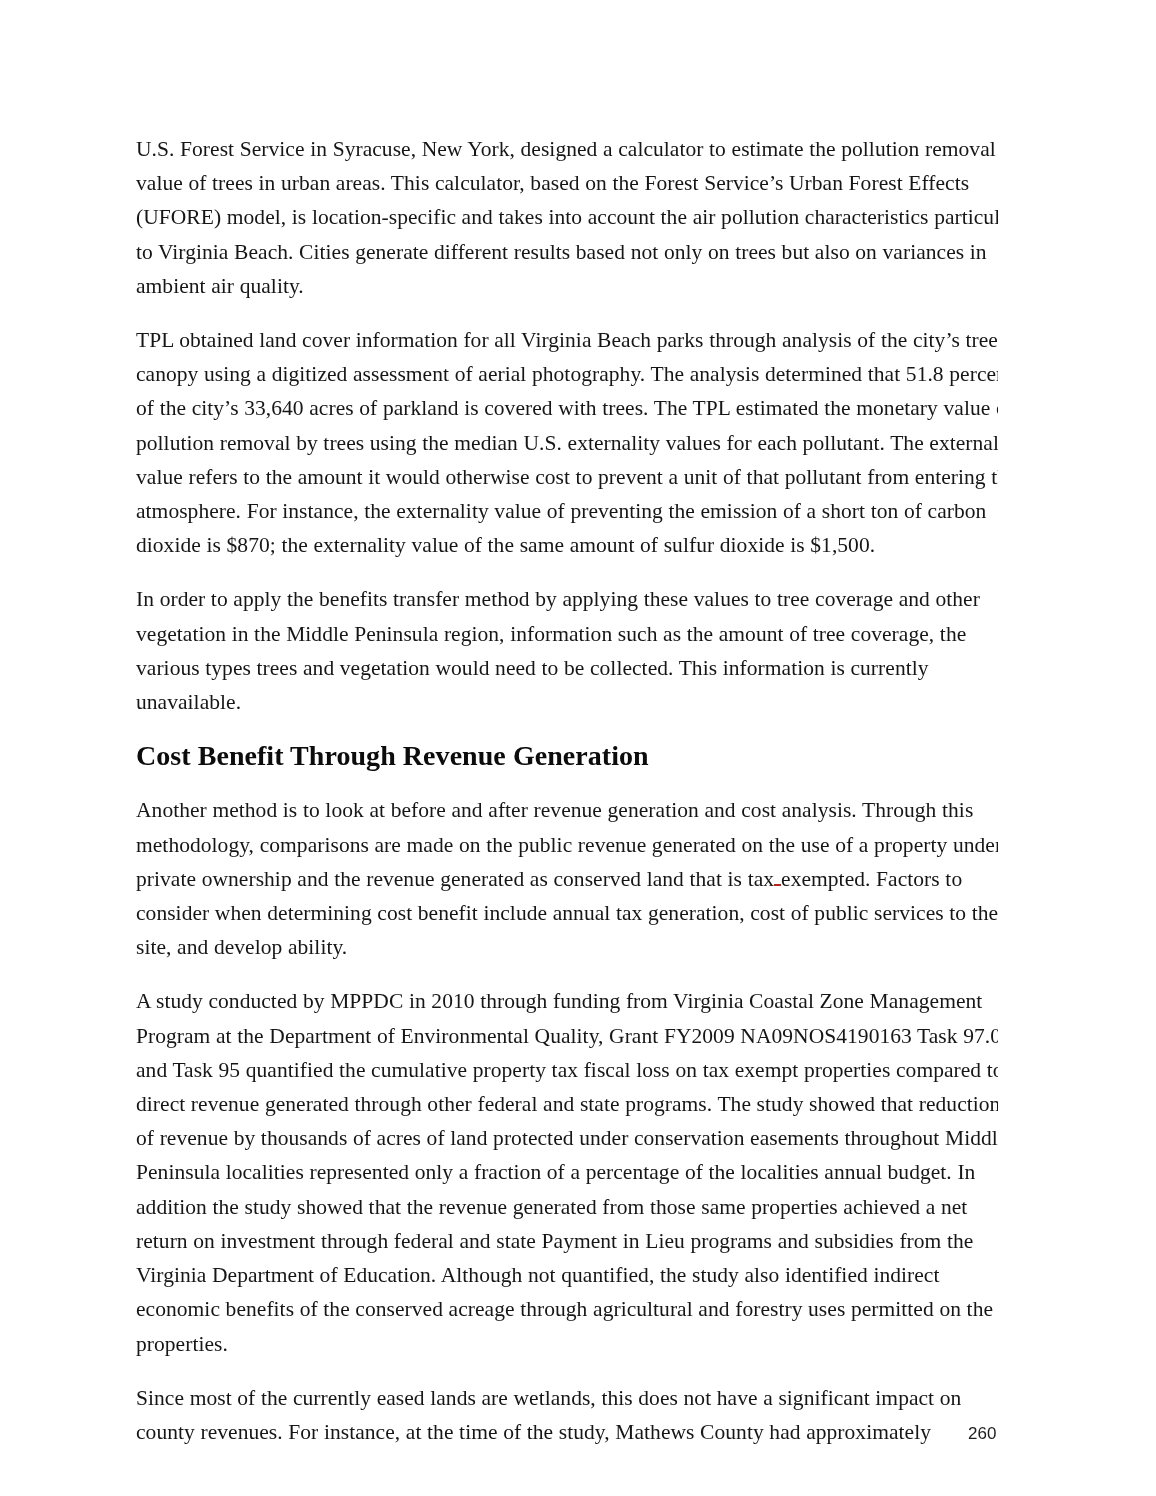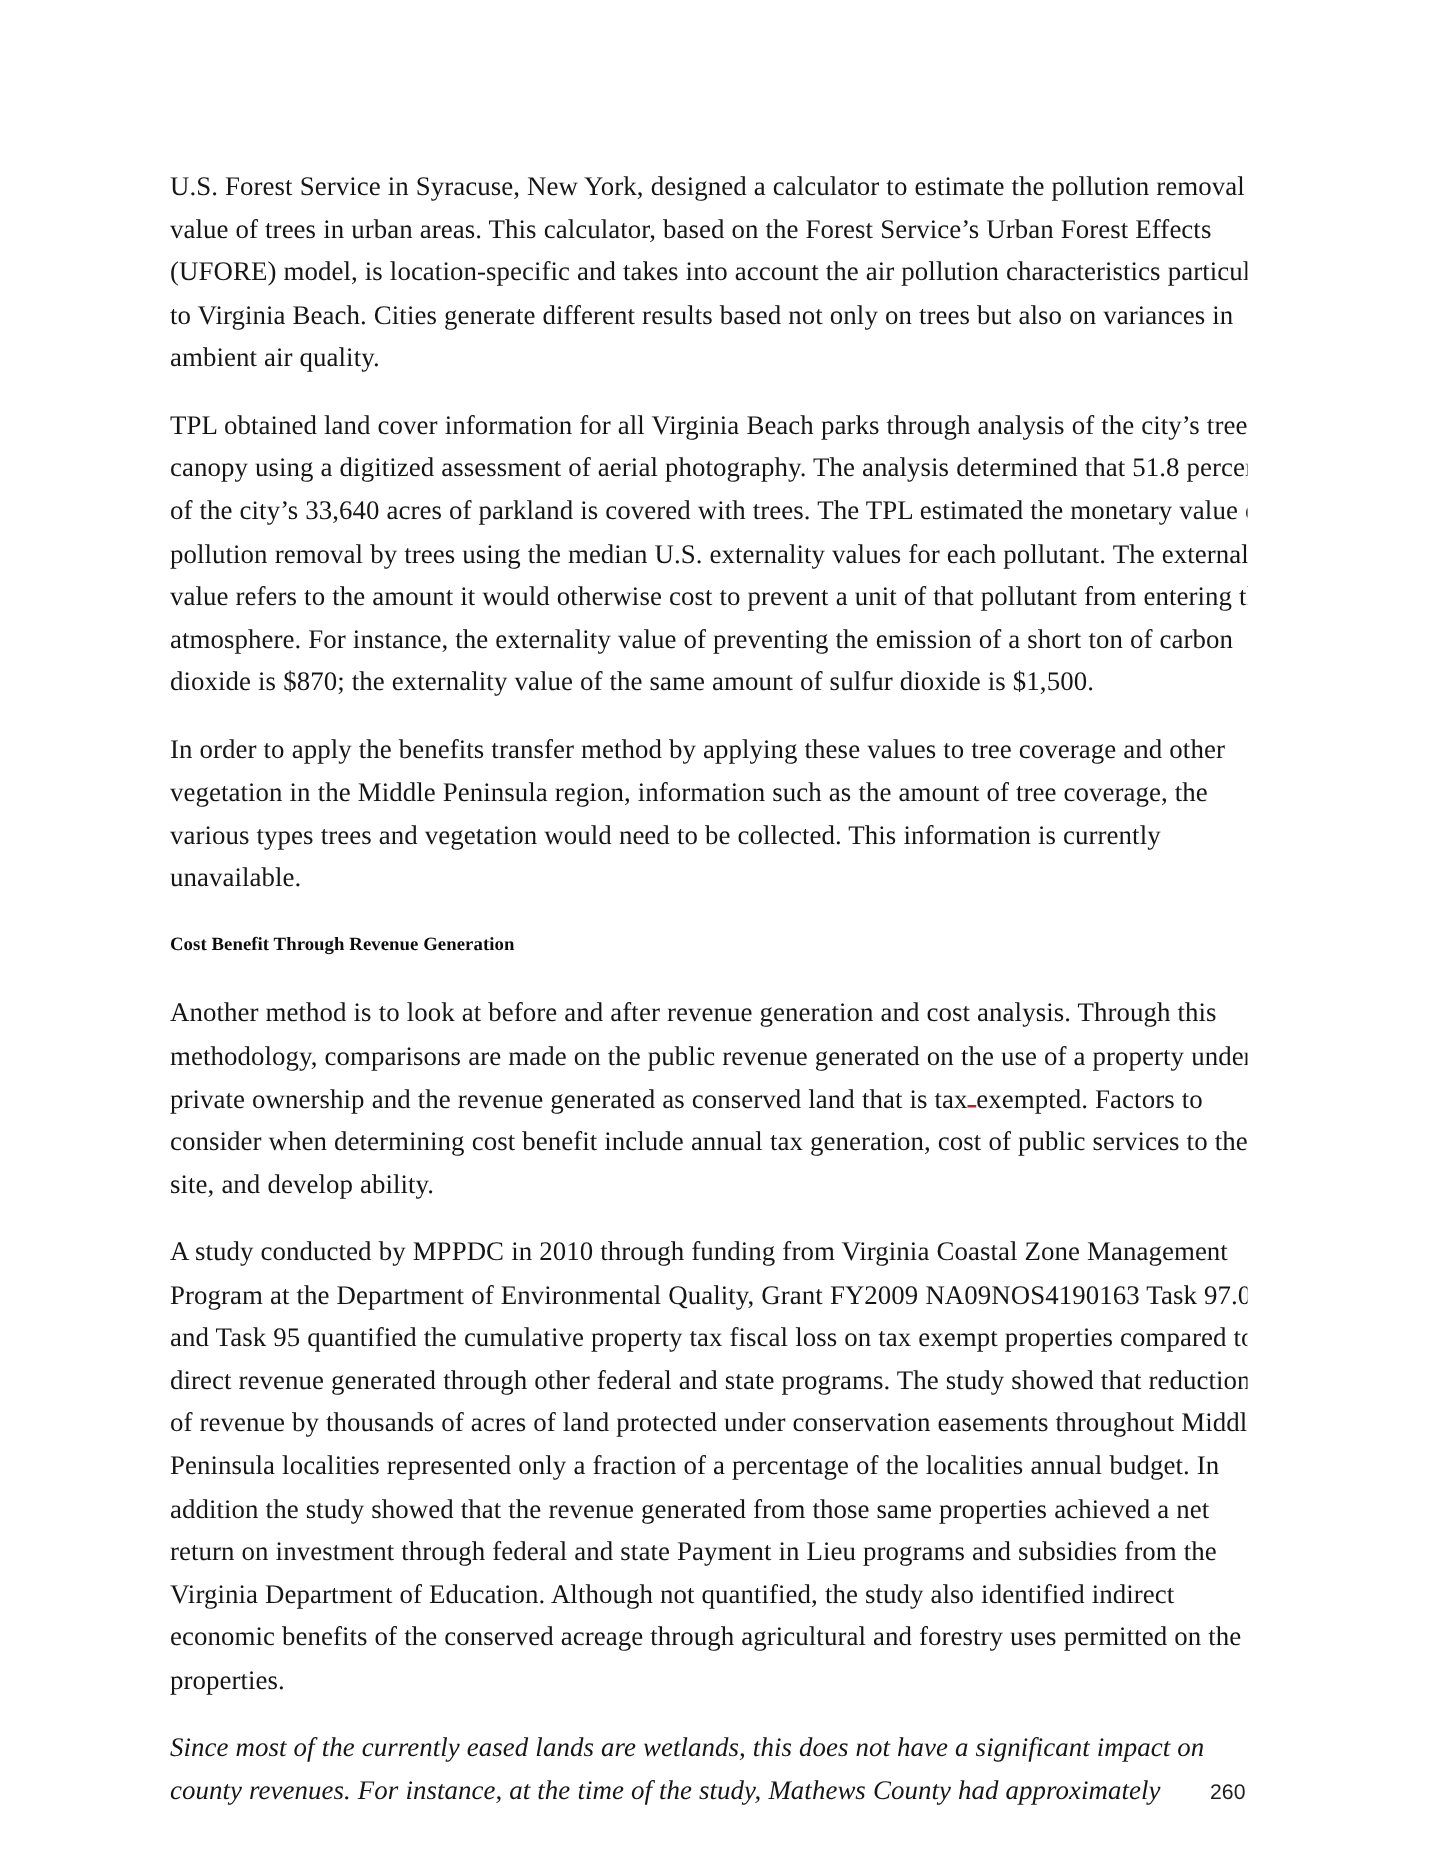--- a/index.html
+++ b/index.html
@@ -26,24 +26,23 @@
     font-size: 21.5px;
     line-height: 34.2px;
     margin: 0 0 20px 0;
     text-align: left;
     color: #161616;
     letter-spacing: 0.05px;
     word-spacing: 0.2px;
   }
   .para:last-of-type {
     margin-bottom: 0;
-    font-style: italic;
   }
   .heading {
-    font-size: 15px;
+    font-size: 28px;
     line-height: 34.2px;
     font-weight: bold;
     margin: 0 0 20px 0;
     color: #0c0c0c;
     letter-spacing: 0.05px;
   }
   .spell-mark {
     border-bottom: 2px solid #b3241f;
     padding-bottom: 0px;
     display: inline-block;

